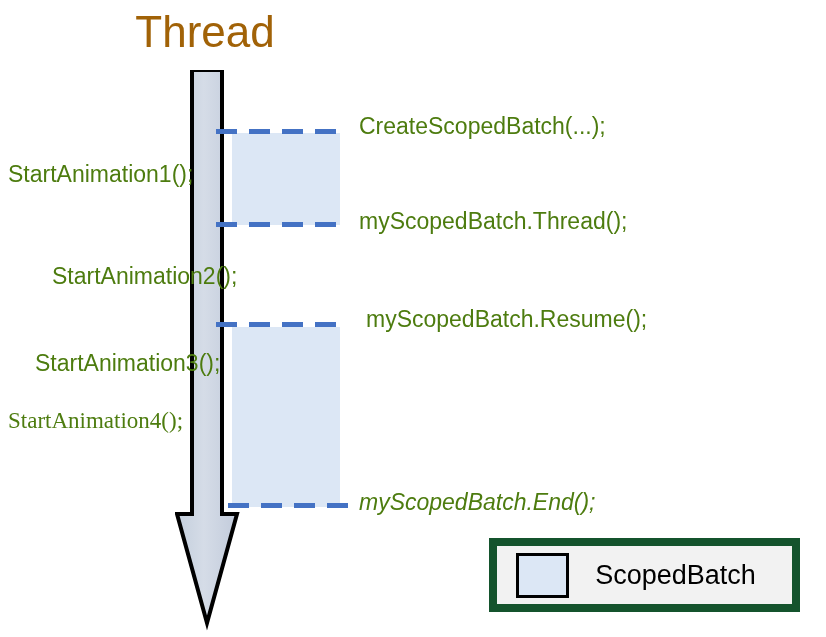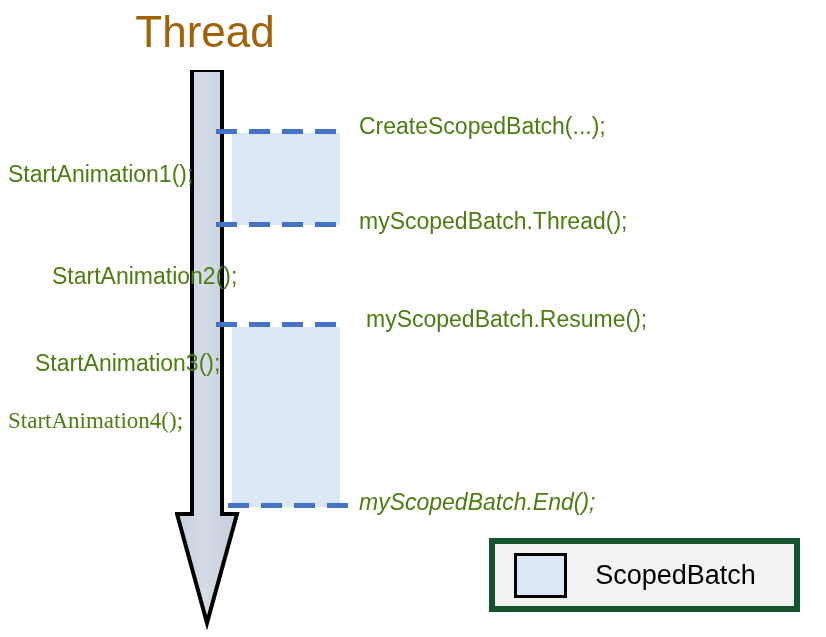--- a/index.html
+++ b/index.html
@@ -63,21 +63,21 @@
   }
 
   
   #legend-box {
     position: absolute;
     left: 489px;
     top: 538px;
     width: 311px;
     height: 74px;
     background: #f2f2f2;
-    border: 6px solid #14532d;
+    border: 8px solid #14532d;
     box-sizing: border-box;
     display: flex;
     align-items: center;
   }
   #legend-swatch {
     width: 53px;
     height: 45px;
     background: #dce7f5;
     border: 3px solid #000000;
     box-sizing: border-box;

